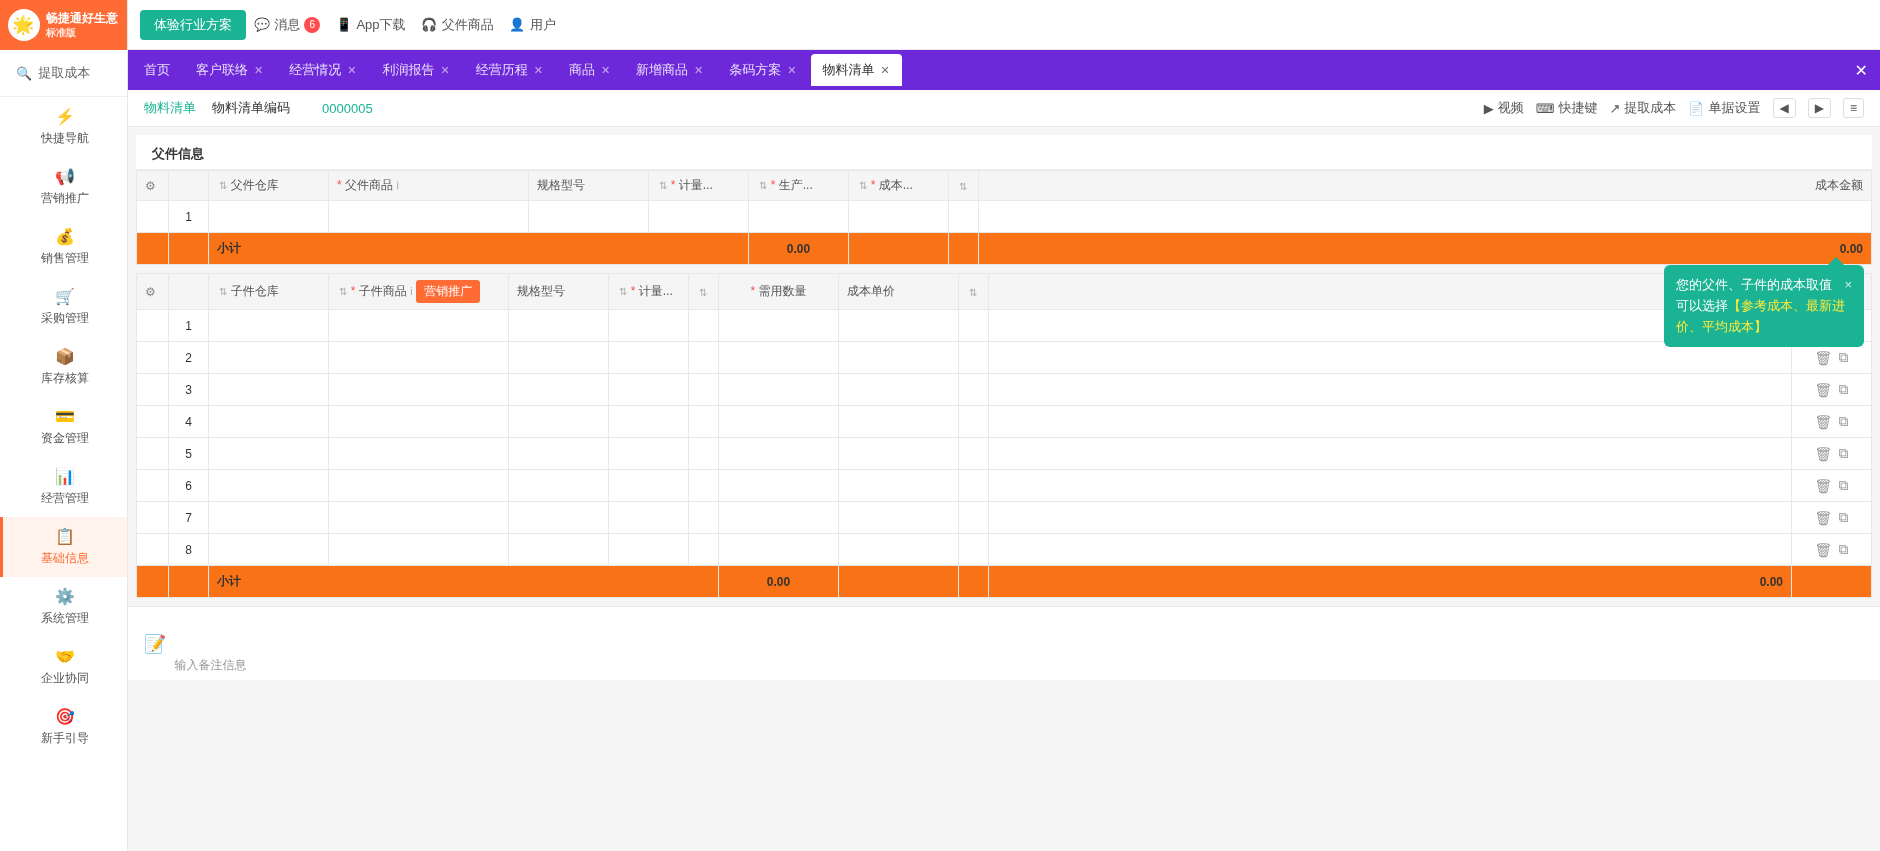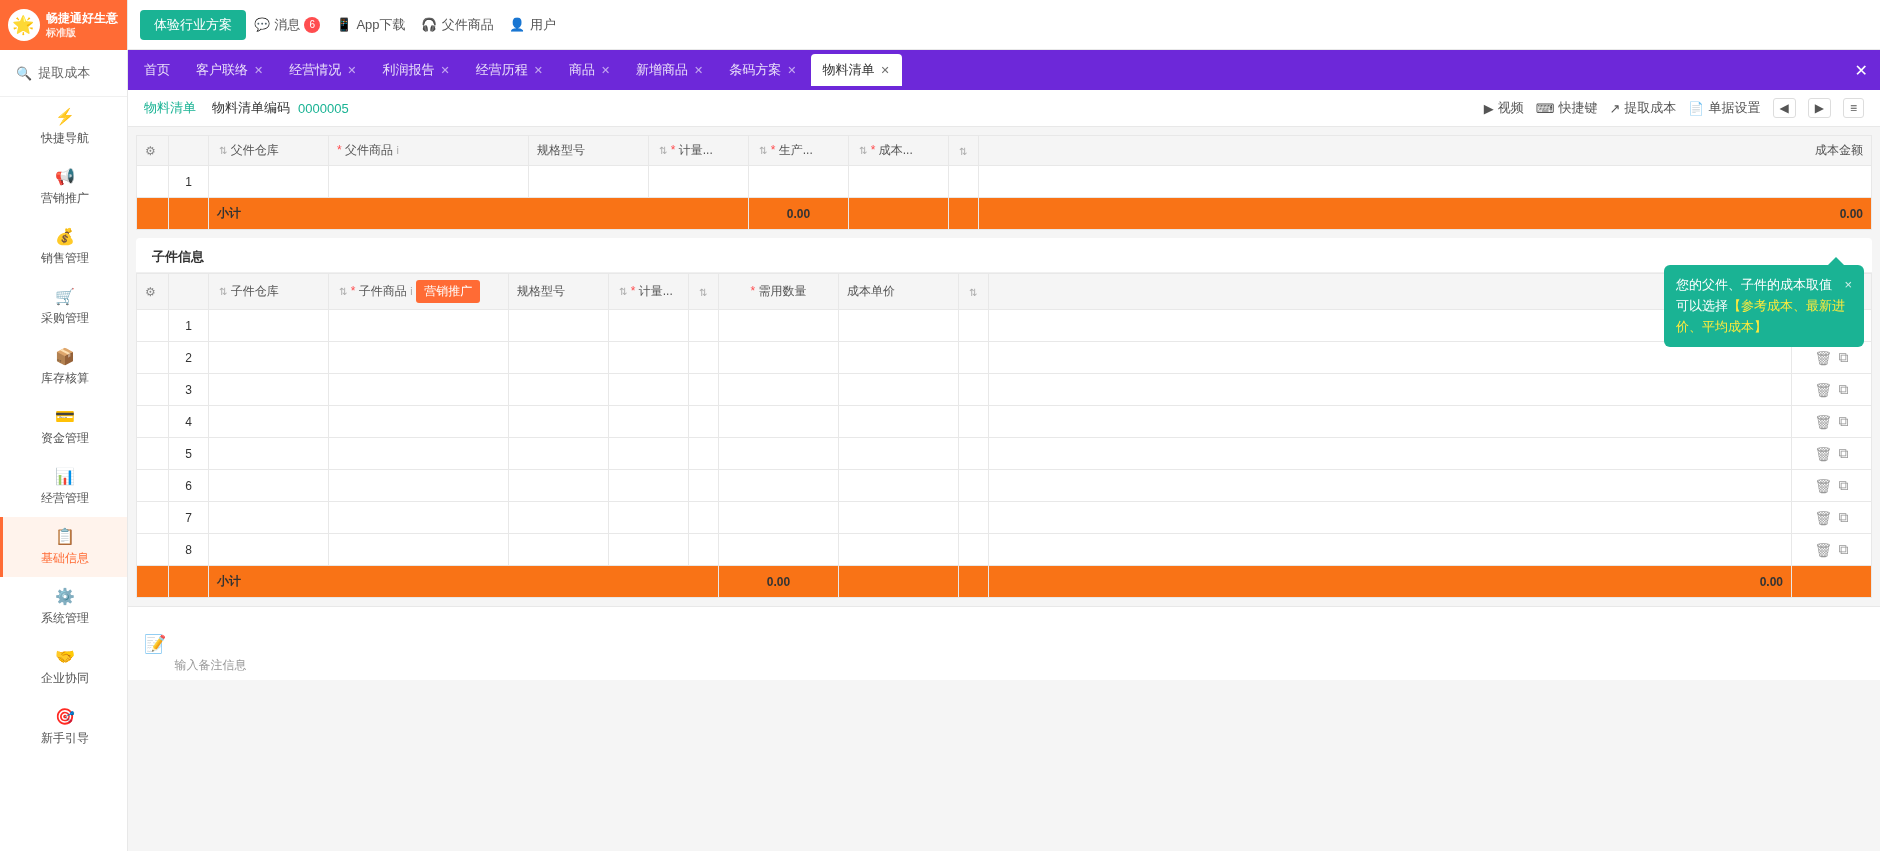--- a/index.html
+++ b/index.html
@@ -185,21 +185,21 @@
       gap: 8px;
       border-bottom: 1px solid #e8e8e8;
     }
     .page-header-title {
       color: #1ab394;
       font-size: 13px;
       cursor: pointer;
     }
     .page-header-sep { color: #999; }
     .page-header-sub { color: #333; font-size: 13px; }
-    .page-header-code { color: #1ab394; font-size: 13px; margin-left: 0; }
+    .page-header-code { color: #1ab394; font-size: 13px; margin-left: 24px; }
     .page-header-actions {
       margin-left: auto;
       display: flex;
       align-items: center;
       gap: 12px;
       color: #555;
       font-size: 13px;
     }
     .page-header-action {
       display: flex;
@@ -496,20 +496,21 @@
           <span>📄</span>
           <span>单据设置</span>
         </div>
         <button class="page-nav-btn">◀</button>
         <button class="page-nav-btn">▶</button>
         <button class="page-nav-btn">≡</button>
       </div>
     </div>
 
     <div class="section" style="margin-bottom:0;border-radius:4px 4px 0 0;position:relative;">
+      <div class="section-title">父件信息</div>
       <table class="data-table">
         <thead>
           <tr>
             <th class="col-settings"><span class="settings-icon">⚙</span></th>
             <th style="width:40px;text-align:center"></th>
             <th style="width:120px">
               <span class="sort-icon">⇅</span>
               <span>父件仓库</span>
             </th>
             <th style="width:200px">
@@ -568,21 +569,20 @@
         </tbody>
       </table>
 
       <div class="tooltip-popup">
         <span class="tooltip-close">×</span>
         您的父件、子件的成本取值可以选择<span class="tooltip-highlight">【参考成本、最新进价、平均成本】</span>
       </div>
     </div>
 
     <div class="section" style="margin-top:8px">
-      <div class="section-title">子件信息</div>
       <table class="data-table">
         <thead>
           <tr>
             <th class="col-settings"><span class="settings-icon">⚙</span></th>
             <th style="width:40px;text-align:center"></th>
             <th style="width:120px">
               <span class="sort-icon">⇅</span>
               <span>子件仓库</span>
             </th>
             <th style="width:180px">

